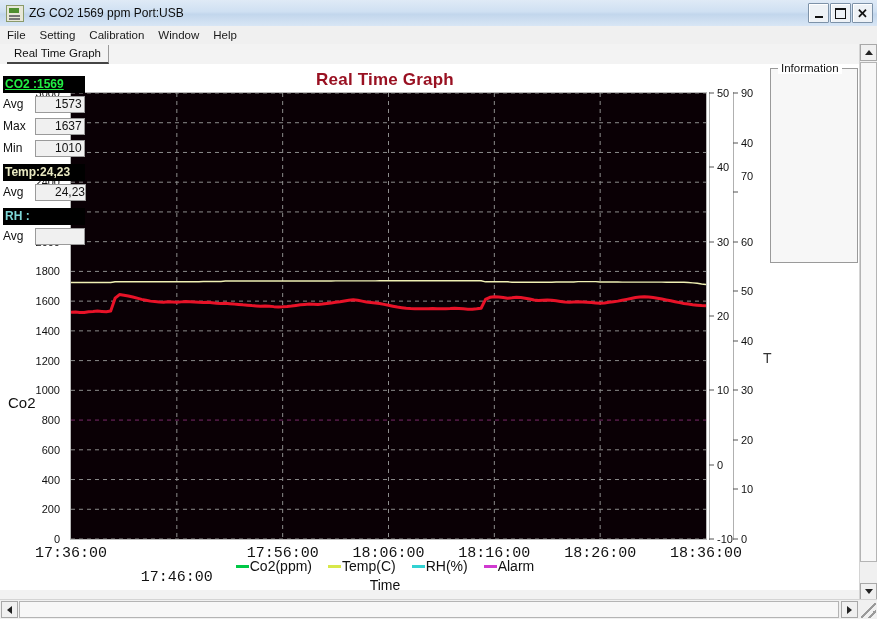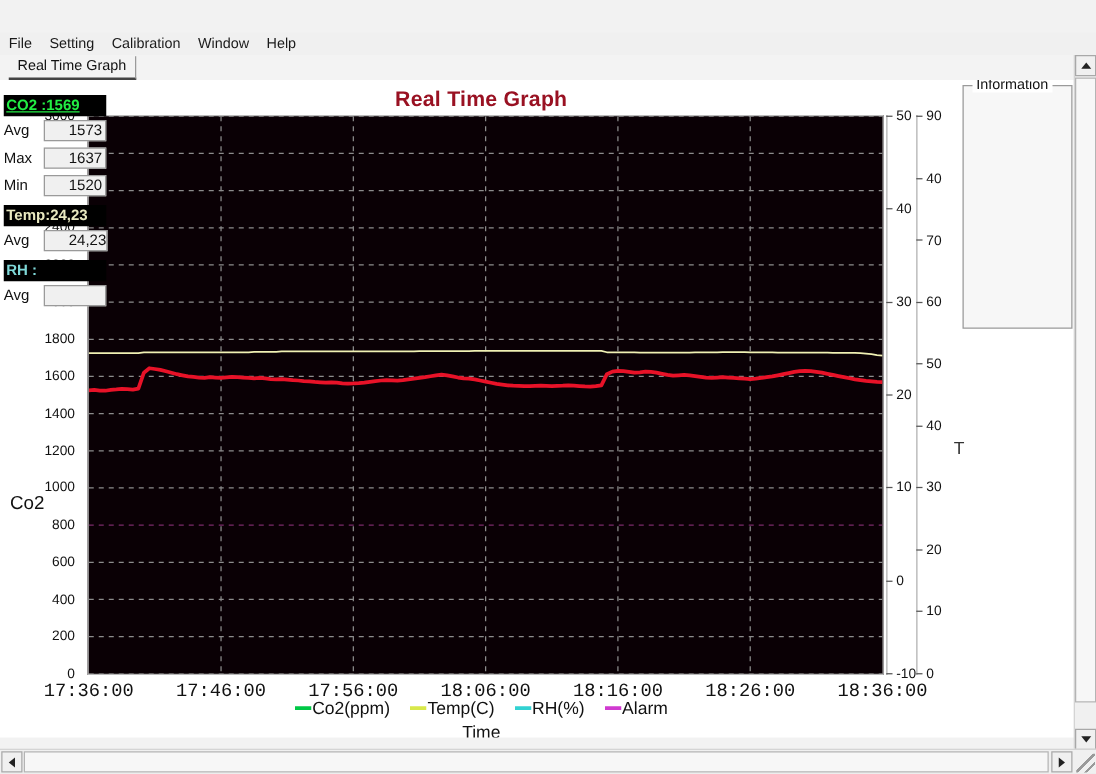--- a/index.html
+++ b/index.html
@@ -195,20 +195,33 @@
       linear-gradient(135deg,transparent 45%,#9a9a9a 45%,#9a9a9a 55%,transparent 55%),
       linear-gradient(135deg,transparent 70%,#9a9a9a 70%,#9a9a9a 80%,transparent 80%);
   }
   svg{display:block;}
 </style>
 </head>
 <body>
 
 <div class="win">
 
+  <div class="titlebar">
+    <div class="title-ico"></div>
+    <div class="title-txt">ZG CO2 1569 ppm  Port:USB</div>
+    <div class="wbtns">
+      <div class="wbtn min">
+          <span></span>
+        </div>
+      <div class="wbtn max">
+          <span></span>
+        </div>
+      <div class="wbtn cls">✕</div>
+    </div>
+  </div>
 
   <div class="menubar">
     <div class="menuitem">File</div>
     <div class="menuitem">Setting</div>
     <div class="menuitem">Calibration</div>
     <div class="menuitem">Window</div>
     <div class="menuitem">Help</div>
   </div>
 
   <div class="tabstrip">
@@ -298,30 +311,30 @@
           <div class="rtick" style="top: 347.889px;">20</div>
           <div class="rtickmark" style="top: 298.333px;"></div>
           <div class="rtick" style="top: 298.333px;">30</div>
           <div class="rtickmark" style="top: 248.778px;"></div>
           <div class="rtick" style="top: 248.778px;">40</div>
           <div class="rtickmark" style="top: 199.222px;"></div>
           <div class="rtick" style="top: 199.222px;">50</div>
           <div class="rtickmark" style="top: 149.667px;"></div>
           <div class="rtick" style="top: 149.667px;">60</div>
           <div class="rtickmark" style="top: 100.111px;"></div>
-          <div class="rtick" style="top: 101px;">70</div>
+          <div class="rtick" style="top: 84px;">70</div>
           <div class="rtickmark" style="top: 50.5556px;"></div>
           <div class="rtick" style="top: 50.5556px;">40</div>
           <div class="rtickmark" style="top: 1px;"></div>
           <div class="rtick" style="top: 1px;">90</div>
         </div>
 
       <div id="xticks">
           <div class="xtick" style="left: 71px;">17:36:00</div>
-          <div class="xtick" style="left: 176.833px;">17:46:00</div>
+          <div class="xtick" style="left: 176.833px; margin-top: 24px;">17:46:00</div>
           <div class="xtick" style="left: 282.667px;">17:56:00</div>
           <div class="xtick" style="left: 388.5px;">18:06:00</div>
           <div class="xtick" style="left: 494.333px;">18:16:00</div>
           <div class="xtick" style="left: 600.167px;">18:26:00</div>
           <div class="xtick" style="left: 706px;">18:36:00</div>
         </div>
 
       <div class="legend" id="legend">
           <span class="lg">
             <span class="lgdash" style="background: rgb(0, 200, 70);"></span>
@@ -353,21 +366,21 @@
     <div class="inforow" style="top:30px">
       <div class="inf-lbl">Avg</div>
       <div class="inf-box">1573</div>
     </div>
     <div class="inforow" style="top:52px">
       <div class="inf-lbl">Max</div>
       <div class="inf-box">1637</div>
     </div>
     <div class="inforow" style="top:74px">
       <div class="inf-lbl">Min</div>
-      <div class="inf-box">1520</div>
+      <div class="inf-box">1010</div>
     </div>
 
     <div class="inforow" style="top:98px">
       <div class="inf-header" id="temphdr" style="color: rgb(232, 232, 192);">Temp:24,23</div>
     </div>
     <div class="inforow" style="top:118px">
       <div class="inf-lbl">Avg</div>
       <div class="inf-box">24,23</div>
     </div>
 

